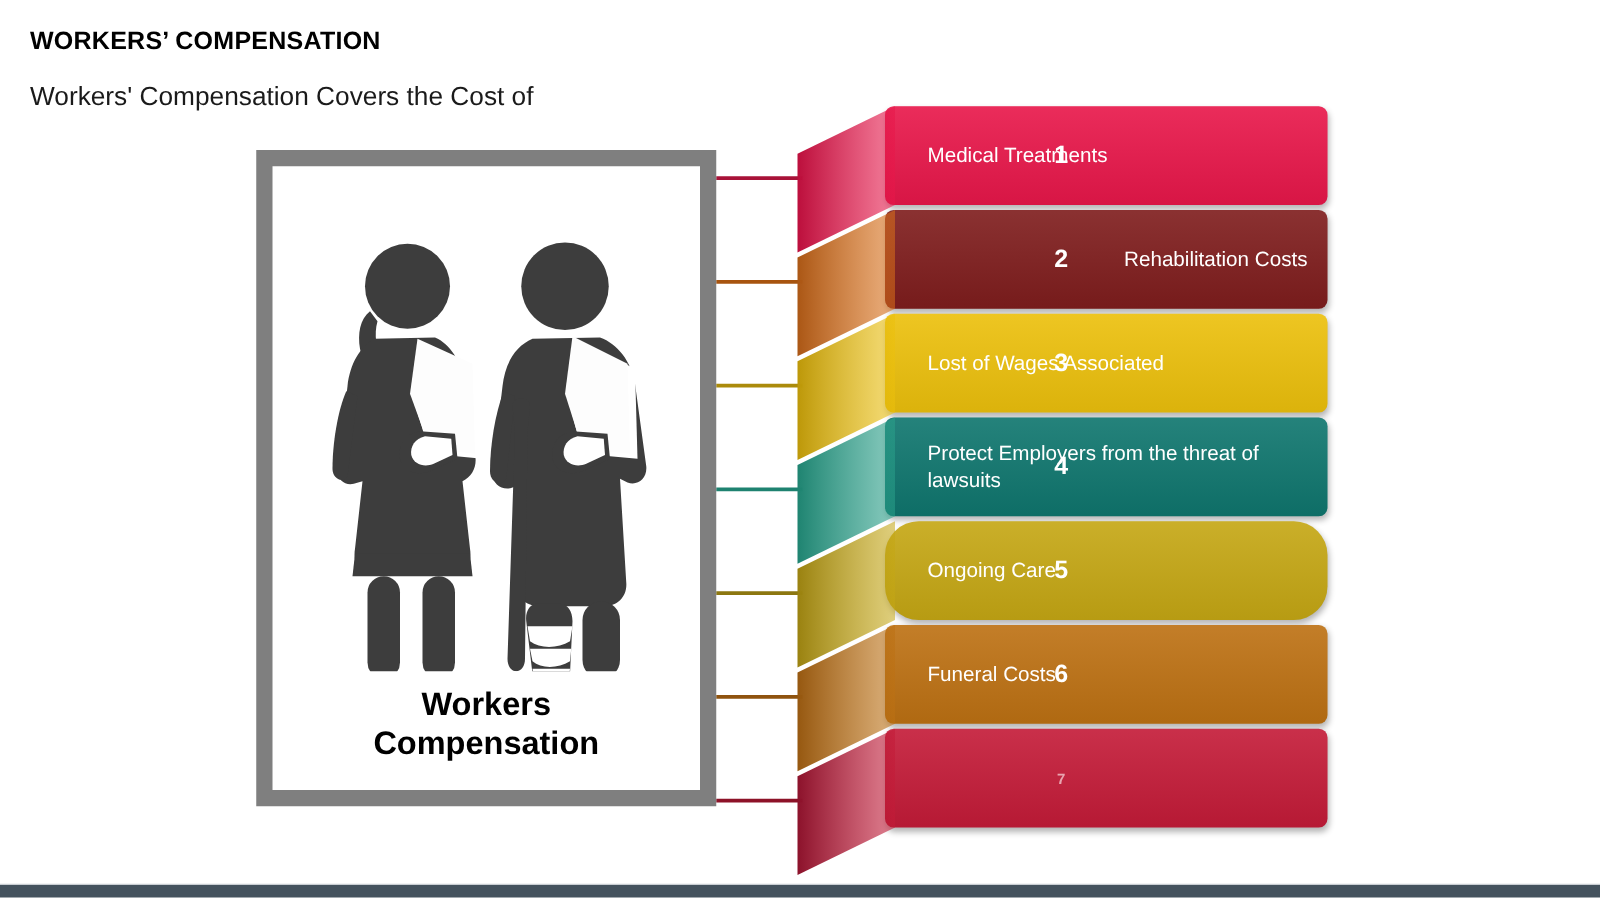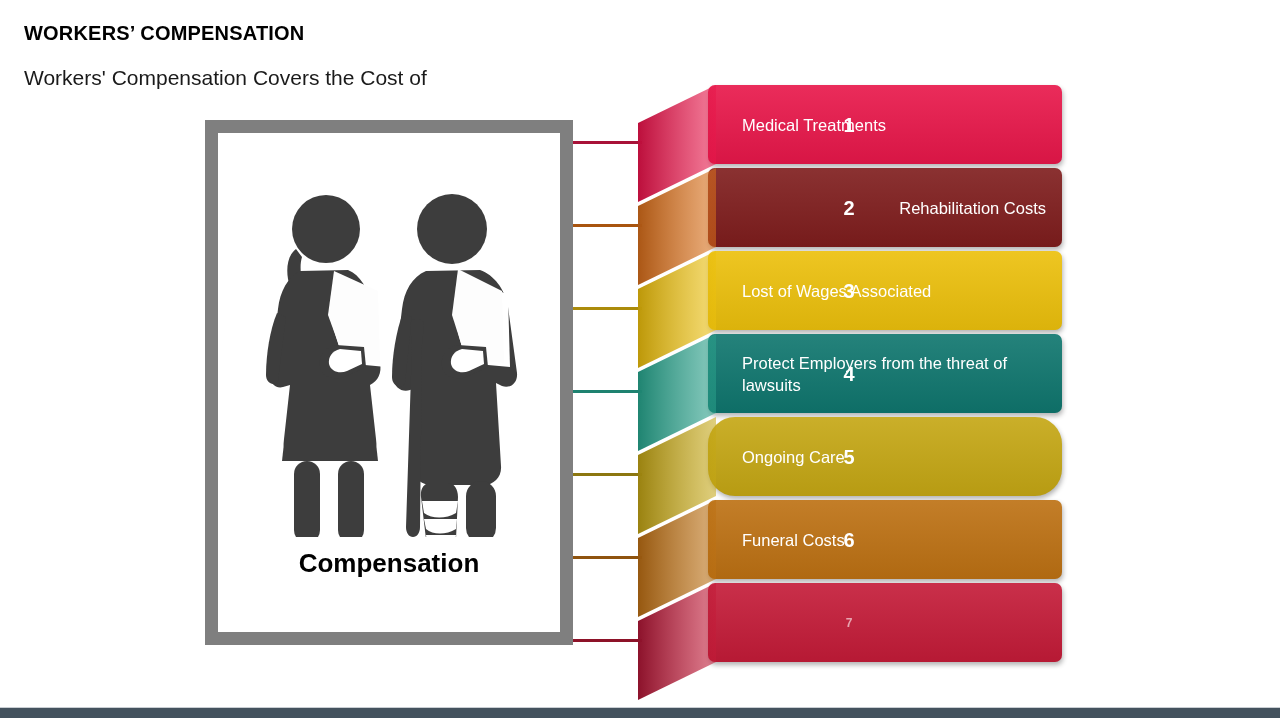--- a/index.html
+++ b/index.html
@@ -241,20 +241,21 @@
         <path d="M178 334 L214 334 L212 346 C202 352 188 352 180 346 Z" fill="#ffffff"></path>
         <path d="M180 352 L213 352 L212 362 C202 368 189 368 182 362 Z" fill="#ffffff"></path>
         <path d="M182 368 L212 368 L211 376 L183 376 Z" fill="#ffffff"></path>
 
         <rect x="222" y="314" width="30" height="62" rx="15"></rect>
       </g>
     </svg>
   </div>
 
   <div id="illustration-caption">
+    <div>Workers</div>
     <div>Compensation</div>
   </div>
 </div>
 
 <div id="bar-stack">
     <div class="bar-row" style="top: 0px; height: 79px;">
       <div class="bar-side" style="height: 117px;">
         <svg viewBox="0 0 78 117" preserveAspectRatio="none">
           <defs>
             <linearGradient id="sg0" x1="0" y1="0" x2="1" y2="0">

